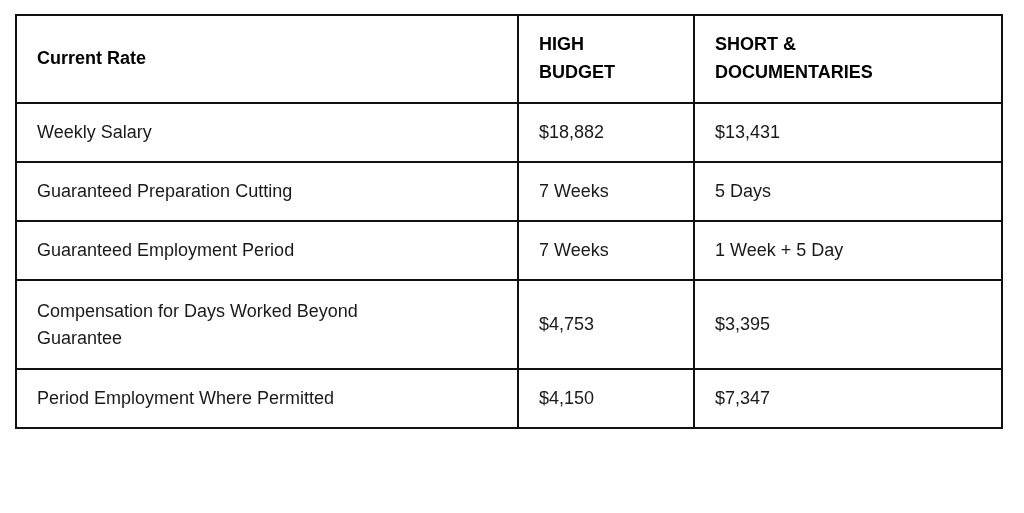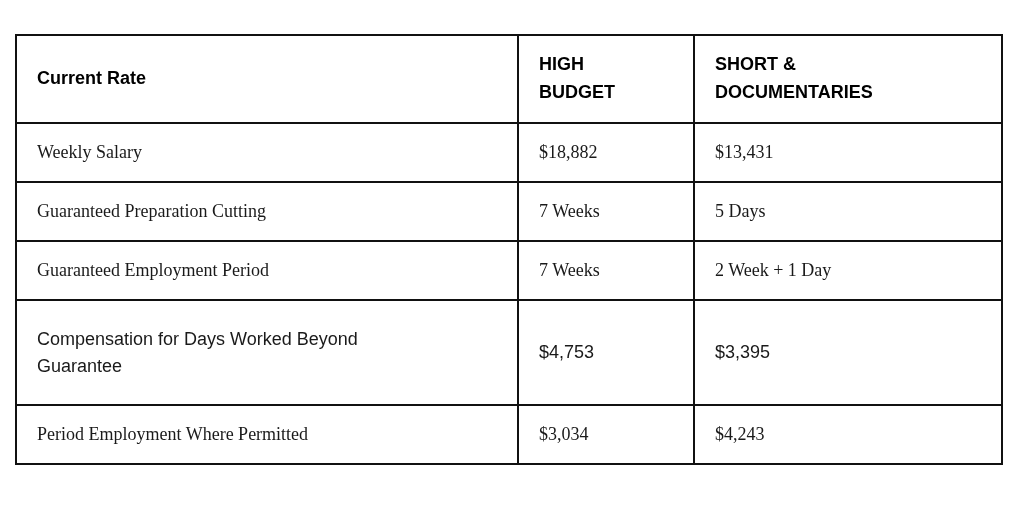--- a/index.html
+++ b/index.html
@@ -16,21 +16,20 @@
   }
   table.rate-table {
     position: absolute;
     left: 15px;
     top: 14px;
     width: 986px;
     border-collapse: collapse;
     table-layout: fixed;
     color: #1a1a1a;
     background: #ffffff;
-    margin-top: 20px;
   }
   .rate-table col.c1 { width: 502px; }
   .rate-table col.c2 { width: 176px; }
   .rate-table col.c3 { width: 308px; }
   .rate-table th,
   .rate-table td {
     border: 2px solid #111111;
     padding: 0 20px;
     vertical-align: middle;
     text-align: left;
@@ -39,22 +38,22 @@
     line-height: 1.5;
     background: #ffffff;
   }
   .rate-table th {
     font-weight: 700;
     color: #000000;
     white-space: pre-line;
     line-height: 1.55;
   }
   .rate-table tr.header-row    { height: 88px; }
-  .rate-table tr.std-row       { height: 59px; font-family: Liberation Serif, serif; }
-  .rate-table tr.tall-row      { height: 105px; }
+  .rate-table tr.std-row       { height: 59px; }
+  .rate-table tr.tall-row      { height: 89px; }
   .rate-table td .label-text {
     display: inline-block;
     max-width: 370px;
   }
 </style>
 </head>
 <body>
 
 <table class="rate-table">
   <colgroup>
@@ -78,26 +77,26 @@
       <td>$13,431</td>
     </tr>
     <tr class="std-row">
       <td><span class="label-text">Guaranteed Preparation Cutting</span></td>
       <td>7 Weeks</td>
       <td>5 Days</td>
     </tr>
     <tr class="std-row">
       <td><span class="label-text">Guaranteed Employment Period</span></td>
       <td>7 Weeks</td>
-      <td>2 Week + 1 Day</td>
+      <td>1 Week + 5 Day</td>
     </tr>
     <tr class="tall-row">
       <td><span class="label-text">Compensation for Days Worked Beyond Guarantee</span></td>
       <td>$4,753</td>
       <td>$3,395</td>
     </tr>
     <tr class="std-row">
       <td><span class="label-text">Period Employment Where Permitted</span></td>
-      <td>$3,034</td>
-      <td>$4,243</td>
+      <td>$4,150</td>
+      <td>$7,347</td>
     </tr>
   </tbody>
 </table>
 
 </body></html>

